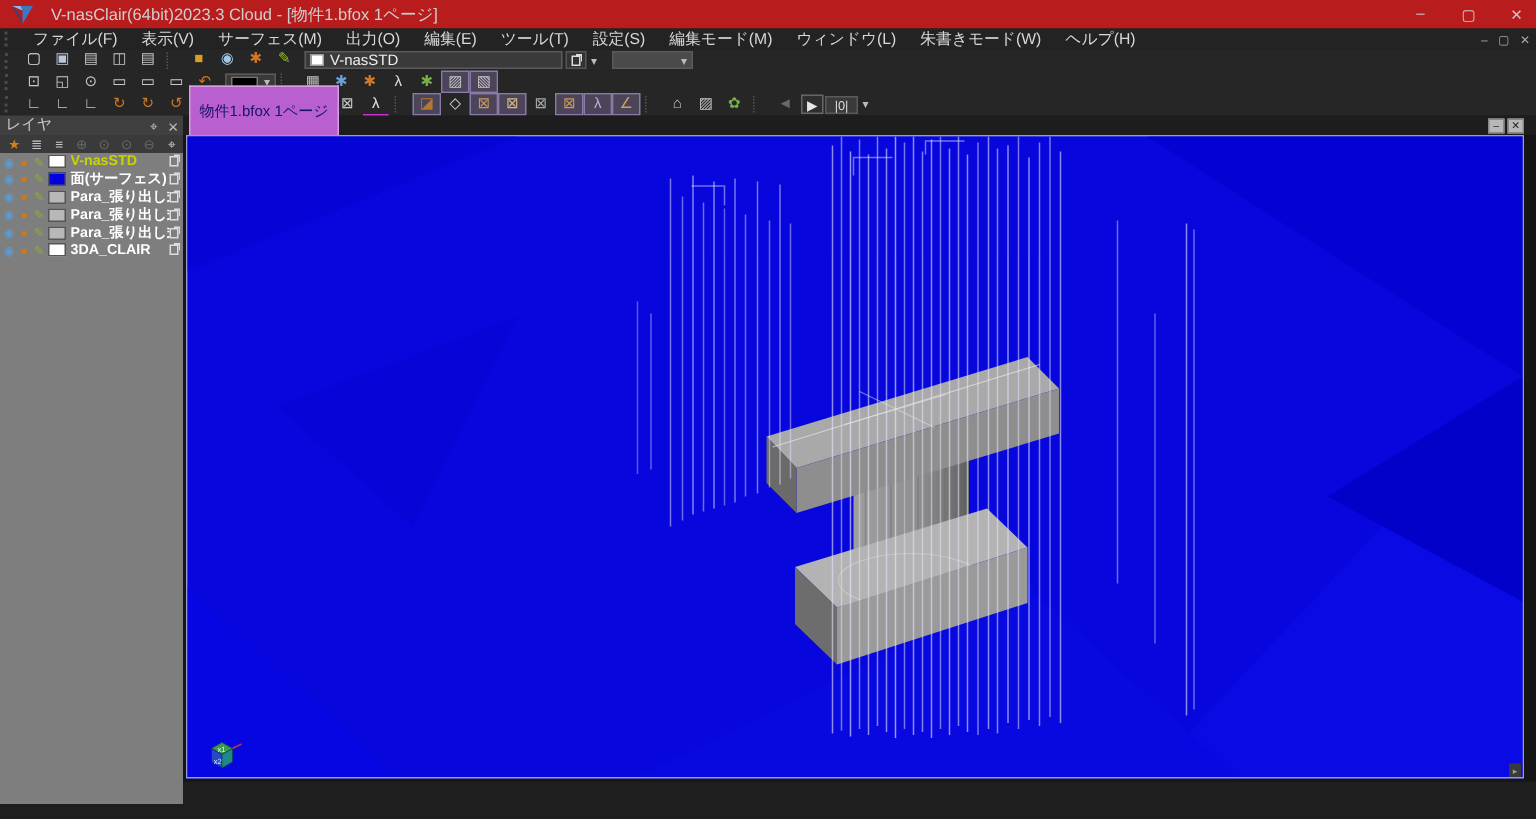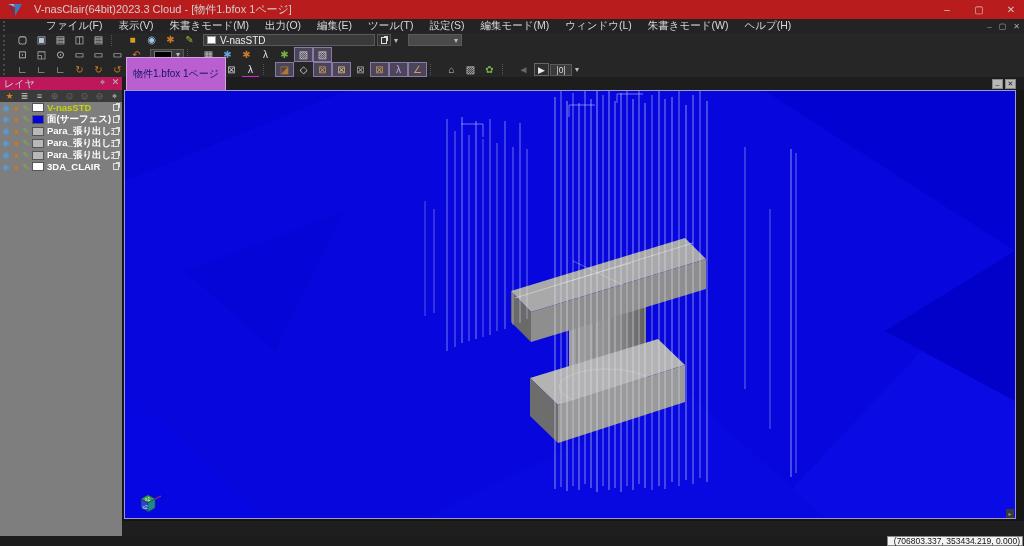--- a/index.html
+++ b/index.html
@@ -44,22 +44,22 @@
   .drop-arrow { font-size:8px; color:#bbb; margin-left:3px; cursor:default; }
   #combo2 { width:54px; background:#4a4a4a; justify-content:flex-end; margin-left:10px; }
   #color-combo { width:34px; margin-left:4px; justify-content:space-between; }
   #color-combo .csw { width:18px; height:8px; border:1px solid #777; }
   .counter-box { height:12px; min-width:22px; background:#3a3a3a; border:1px solid #5a5a5a; color:#ddd;
                  font-size:8.5px; display:flex; align-items:center; justify-content:center; padding:0 2px; flex:none; }
   .play-btn { width:15px; height:13px; border:1px solid #666; background:#2e2e2e; display:flex; align-items:center;
               justify-content:center; font-size:9px; margin:0 1px; flex:none; cursor:default; }
 
   
-  .panel-header { position:absolute; left:0; top:77px; width:122px; height:13px; background:#be185d;
-                  display:flex; align-items:flex-start; font-size:10px; color:#c8c8c8; }
+  .panel-header { position:absolute; left:0; top:77px; width:122px; height:13px; background:#404040;
+                  display:flex; align-items:flex-end; font-size:10px; color:#c8c8c8; }
   .panel-header .ph-title { margin-left:4px; flex:1; }
   .panel-header .ph-btn { width:13px; text-align:center; font-size:9px; color:#bbb; cursor:default; }
   .tabstrip { position:absolute; left:122px; top:77px; width:902px; height:13px; background:#1d1d1d;
               display:flex; align-items:flex-end; }
   .doc-tab { margin-left:4px; height:13px; background:#b95fd0; color:#141464; font-size:10px;
              padding:16px 6px; display:flex; align-items:center; border:1px solid #d8a0e0; border-bottom:none; cursor:default; }
   .tab-controls { position:absolute; right:8px; top:2px; display:flex; gap:2px; }
   .tab-controls span { width:11px; height:10px; background:#b8b8b8; color:#222; font-size:7px;
                        display:flex; align-items:center; justify-content:center; border:1px solid #888; cursor:default; }
 
@@ -108,24 +108,24 @@
     <span class="title">V-nasClair(64bit)2023.3 Cloud - [物件1.bfox 1ページ]</span>
     <div class="win-controls">
       <span>–</span>
       <span>▢</span>
       <span>✕</span>
     </div>
   </div>
 
   <div class="menubar">
     <span class="grip"></span>
-    <div id="menu-items" style="display:flex;margin-left:24px;">
+    <div id="menu-items" style="display:flex;">
         <span class="mi">ファイル(F)</span>
         <span class="mi">表示(V)</span>
-        <span class="mi">朱書きモード(M)</span>
+        <span class="mi">サーフェス(M)</span>
         <span class="mi">出力(O)</span>
         <span class="mi">編集(E)</span>
         <span class="mi">ツール(T)</span>
         <span class="mi">設定(S)</span>
         <span class="mi">編集モード(M)</span>
         <span class="mi">ウィンドウ(L)</span>
         <span class="mi">朱書きモード(W)</span>
         <span class="mi">ヘルプ(H)</span>
       </div>
     <div class="child-controls">
@@ -415,17 +415,14 @@
           <line x1="14" y1="6" x2="20" y2="3" stroke="#d03030" stroke-width="1"></line>
           <text x="4" y="8" font-size="5" fill="#e8f8e8">x1</text>
           <text x="1.5" y="16" font-size="5" fill="#d8e8ff">x2</text>
         </g>
       </svg>
       <div class="vp-scroll">▸</div>
     </div>
   </div>
 
 
-  <div class="statusbar">
-    <div class="coord-box">(706803.337, 353434.219, 0.000)</div>
-  </div>
 
 </div>
 
 </body></html>

